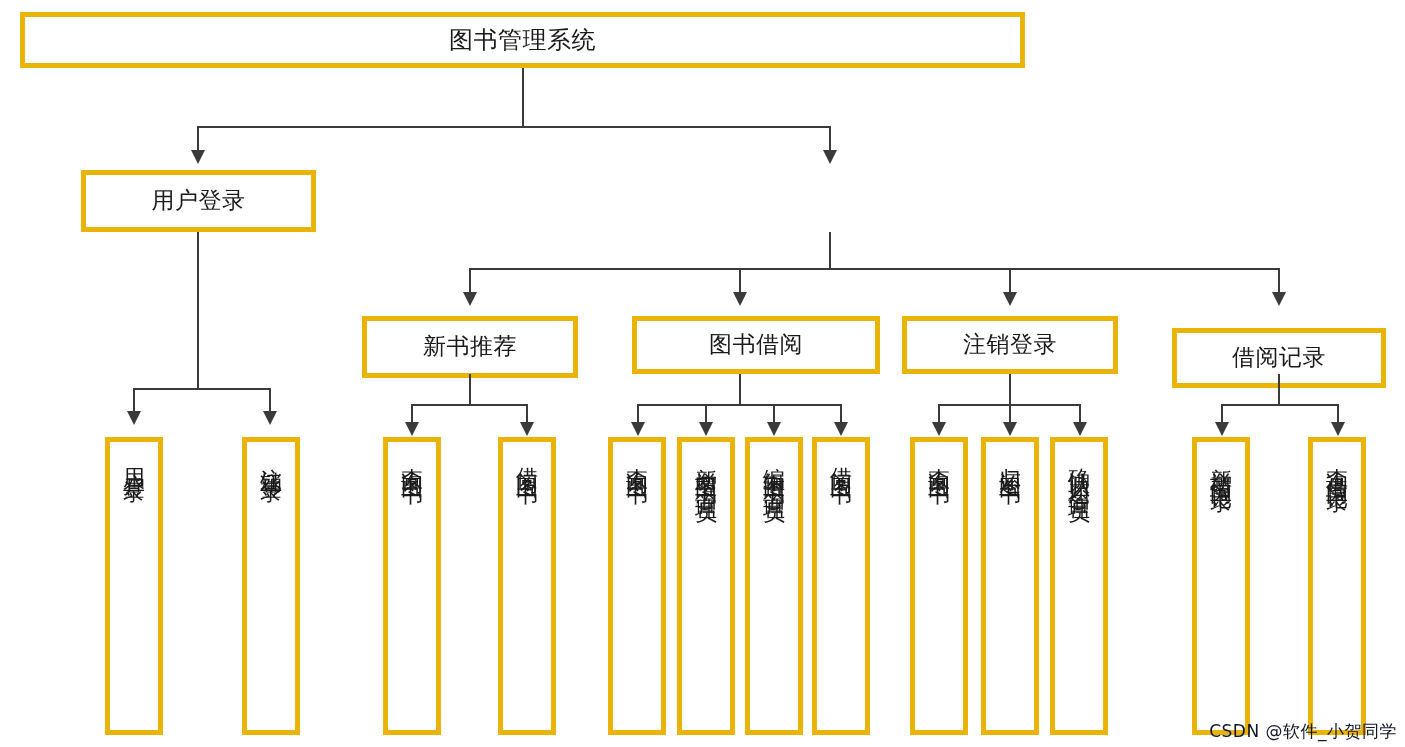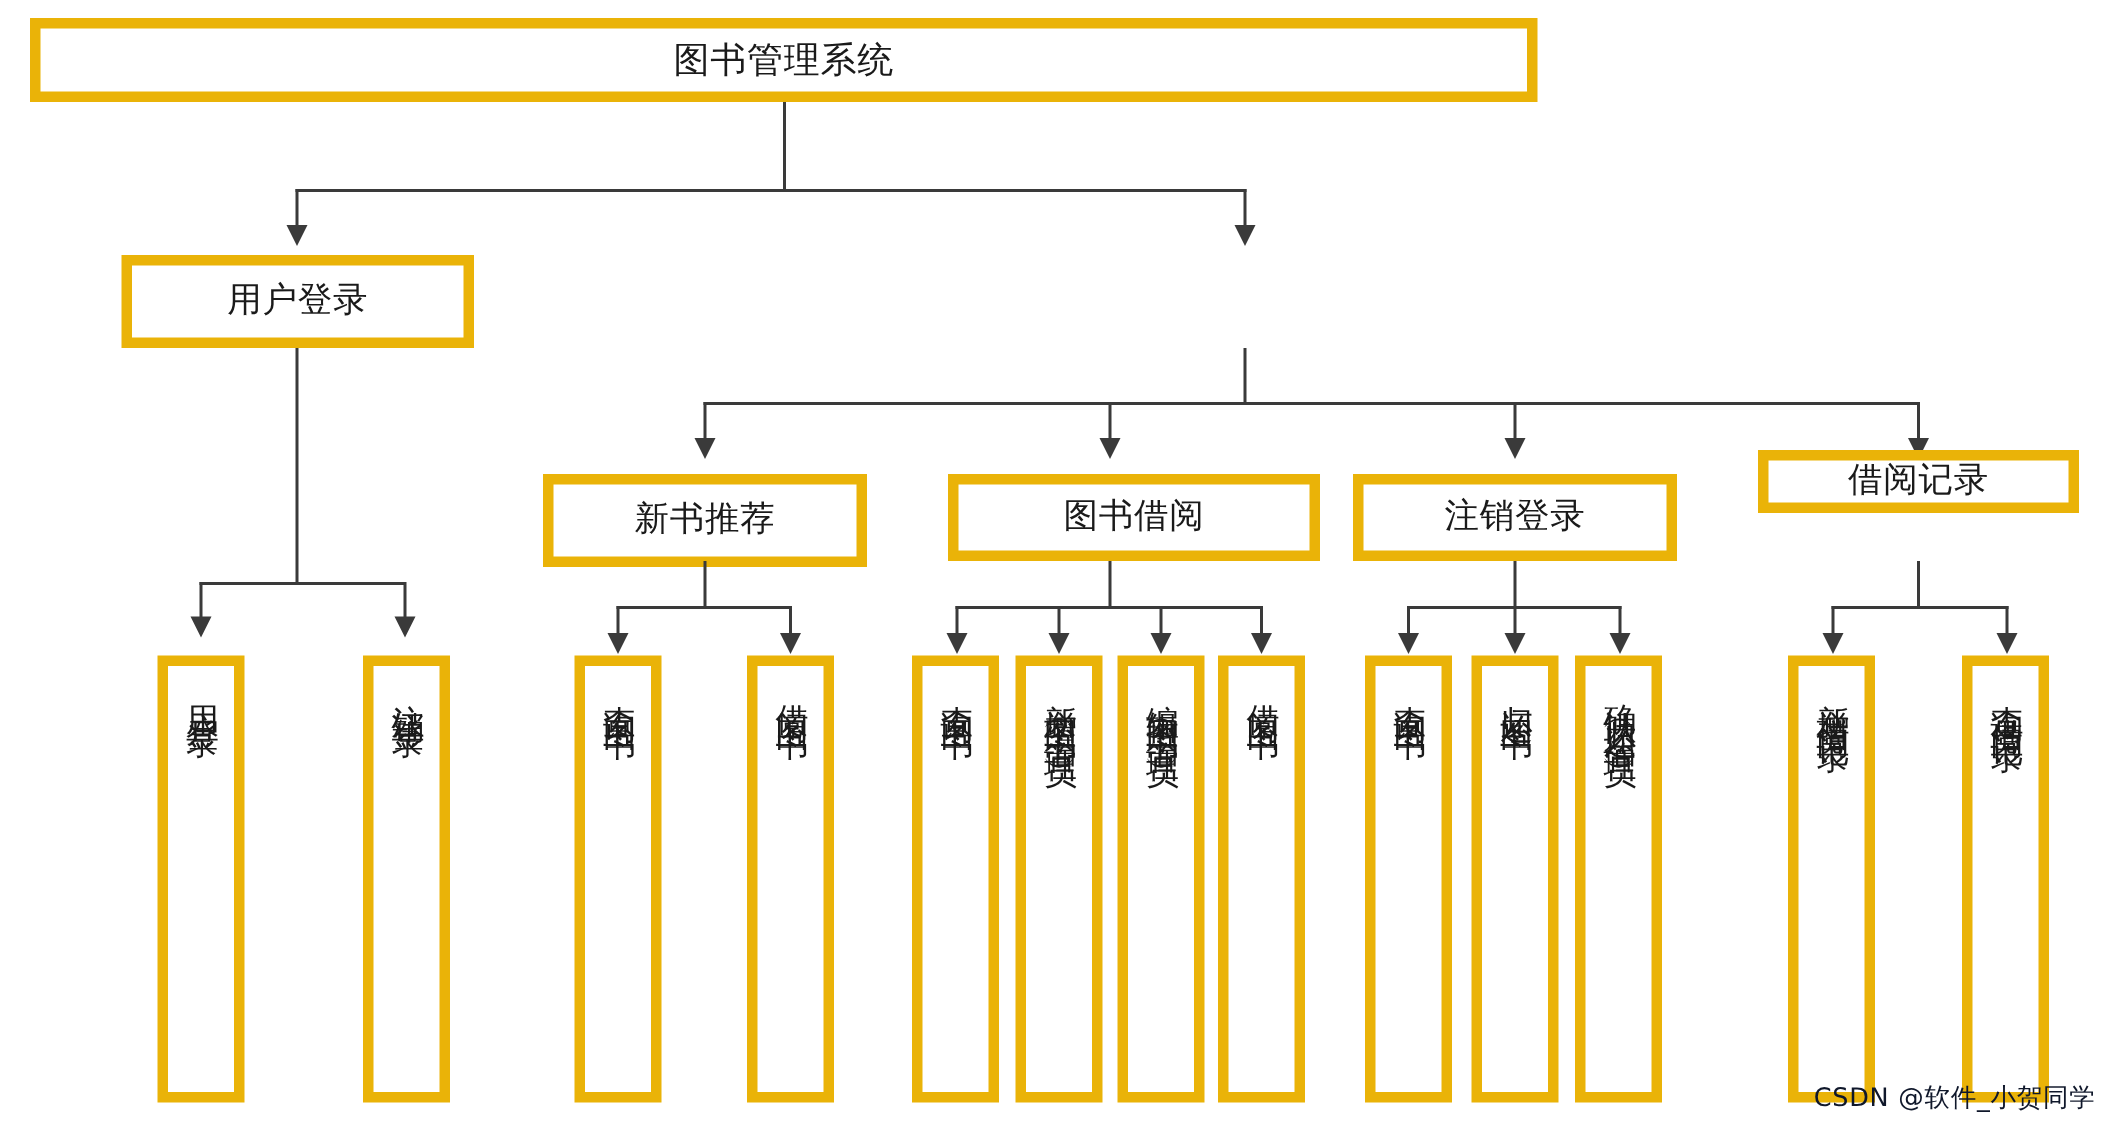--- a/index.html
+++ b/index.html
@@ -12,21 +12,21 @@
     width: 1405px;
     height: 747px;
     background: #ffffff;
     font-family: "DejaVu Sans", "Liberation Sans", sans-serif;
     overflow: hidden;
   }
   
   .node {
     position: absolute;
     box-sizing: border-box;
-    border: 7px solid #eab308;
+    border: 5px solid #eab308;
     background: #ffffff;
     display: flex;
     align-items: center;
     justify-content: center;
     color: #1a1a1a;
   }
   .node.h {
     font-size: 23px;
     letter-spacing: 0.5px;
     line-height: 1.1;
@@ -116,21 +116,21 @@
 
   <div class="node h" style="left:362px; top:316px; width:216px; height:62px;">
     <span>新书推荐</span>
   </div>
   <div class="node h" style="left:632px; top:316px; width:248px; height:58px;">
     <span>图书借阅</span>
   </div>
   <div class="node h" style="left:902px; top:316px; width:216px; height:58px;">
     <span>注销登录</span>
   </div>
-  <div class="node h" style="left:1172px; top:300px; width:214px; height:42px;align-items:center;">
+  <div class="node h" style="left:1172px; top:328px; width:214px; height:60px;align-items:center;">
     <span>借阅记录</span>
   </div>
 
   <div class="vline" style="left:469px; top:374px; width:2px; height:32px;"></div>
   <div class="hline" style="left:411px; top:404px; width:117px; height:2px;"></div>
   <div class="vline" style="left:411px; top:404px; width:2px; height:20px;"></div>
   <div class="arrow" style="left:405px; top:422px;"></div>
   <div class="vline" style="left:526px; top:404px; width:2px; height:20px;"></div>
   <div class="arrow" style="left:520px; top:422px;"></div>
 

